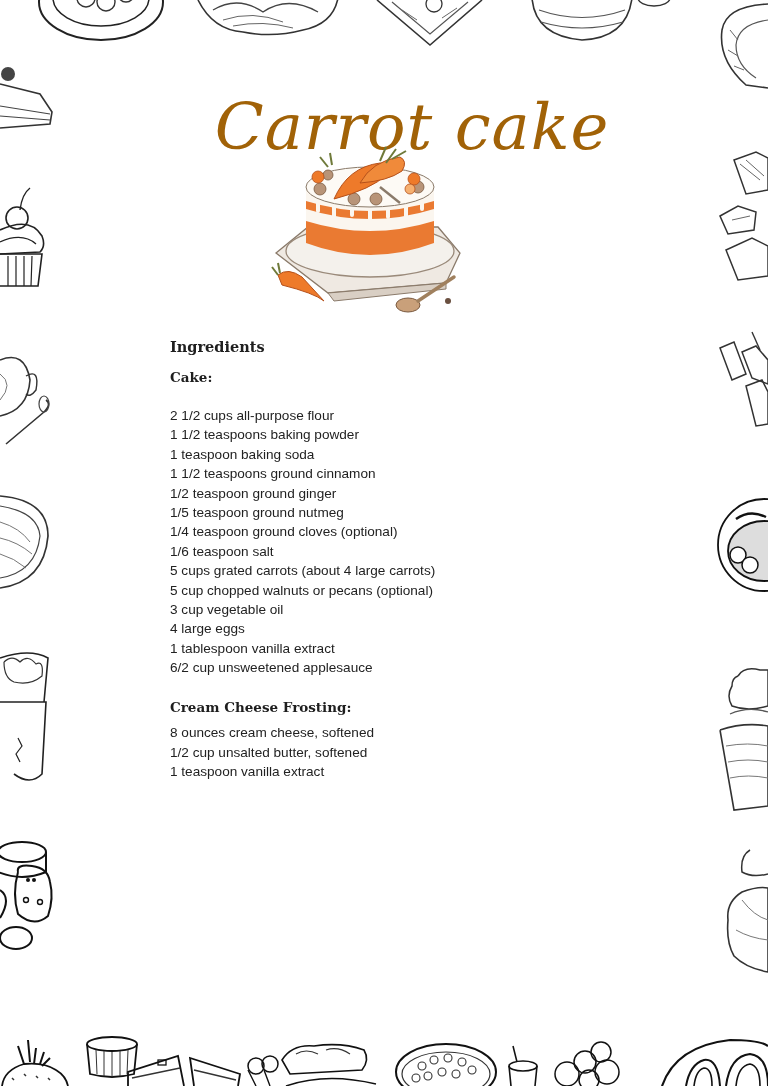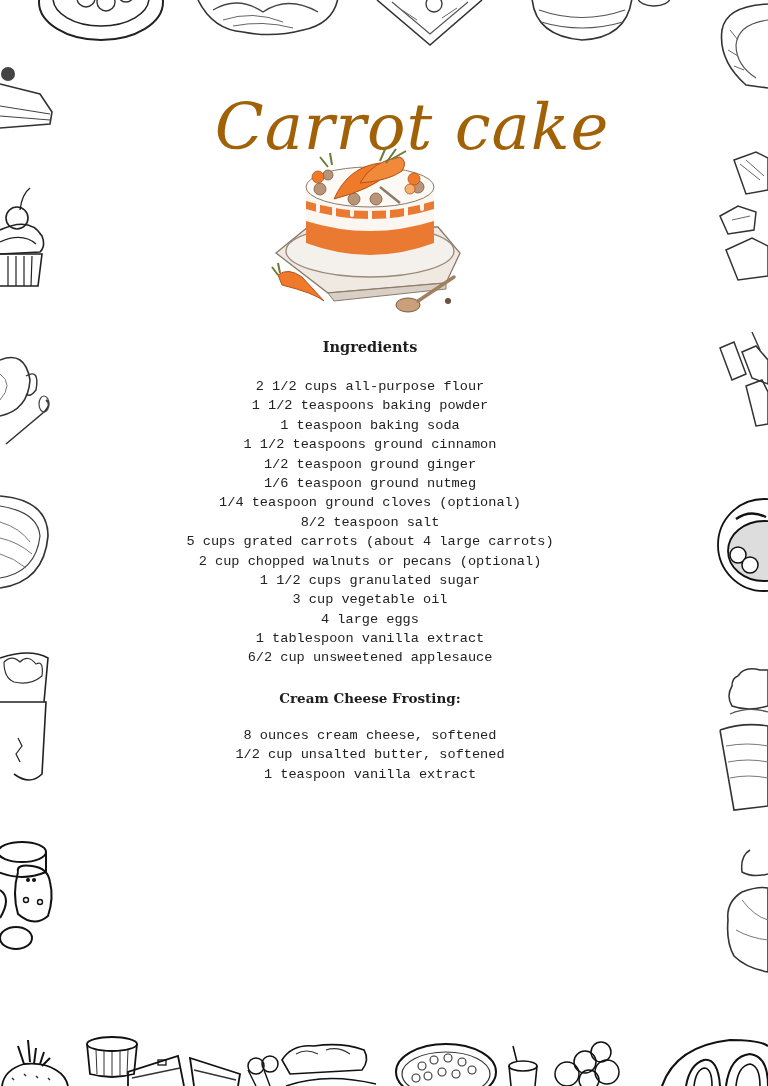--- a/index.html
+++ b/index.html
@@ -12,28 +12,28 @@
 
   .title {
     position: absolute; left: 0; top: 52px; width: 768px; text-align: center;
     font-family: "DejaVu Serif", serif; font-style: italic; font-size: 64px; font-weight: normal;
     letter-spacing: 1px; color: #a16207; line-height: 1; padding-left: 28px;
   }
 
   .hero { position: absolute; left: 268px; top: 143px; width: 200px; height: 176px; }
   .hero svg { display: block; width: 100%; height: 100%; }
 
-  .ingredients { position: absolute; left: 170px; top: 336px; width: 400px; text-align: center; }
+  .ingredients { position: absolute; left: 170px; top: 336px; width: 400px; }
   .h1 { font-family: "DejaVu Serif", serif; font-weight: bold; font-size: 14.5px; margin: 0; height: 22px; line-height: 22px; }
   .h2 { font-family: "DejaVu Serif", serif; font-weight: bold; font-size: 13.5px; margin: 0; height: 20px; line-height: 20px; margin-top: 9px; }
   .list { list-style: none; margin: 0; padding: 0; }
-  .list li { font-family: Liberation Mono, monospace; font-size: 13.6px; line-height: 19.4px; height: 19.4px; white-space: nowrap; color: #222; }
+  .list li { font-family: Liberation Sans, sans-serif; font-size: 13.6px; line-height: 19.4px; height: 19.4px; white-space: nowrap; color: #222; }
   .cake-list { margin-top: 19px; }
   .frost-head { margin-top: 20px; }
-  .frost-list { margin-top: 18px; }
+  .frost-list { margin-top: 6px; }
 </style>
 </head>
 <body>
 
 <div class="page">
 
   <div class="sketch" style="left:36px;top:-20px;width:130px;height:62px;">
     <svg viewBox="0 0 130 62">
         <ellipse cx="65" cy="22" rx="62" ry="38" fill="none" stroke="#222" stroke-width="2"></ellipse>
         <ellipse cx="65" cy="18" rx="48" ry="28" fill="none" stroke="#222" stroke-width="1.5"></ellipse>
@@ -286,32 +286,32 @@
 
       <ellipse cx="140" cy="162" rx="12" ry="7" fill="#c9a07a" stroke="#7a5a40" stroke-width="1"></ellipse>
       <path d="M150 158 L186 134" stroke="#a0805e" stroke-width="3.5" stroke-linecap="round"></path>
       <circle cx="180" cy="158" r="3" fill="#6a5040"></circle>
     </svg>
   </div>
 
   <section class="ingredients">
     <h2 class="h1">Ingredients</h2>
 
+    <h3 class="h2">Cake:</h3>
     <ul class="list cake-list">
       <li>2 1/2 cups all-purpose flour</li>
       <li>1 1/2 teaspoons baking powder</li>
       <li>1 teaspoon baking soda</li>
       <li>1 1/2 teaspoons ground cinnamon</li>
       <li>1/2 teaspoon ground ginger</li>
-      <li>1/6 teaspoon ground nutmeg</li>
+      <li>1/5 teaspoon ground nutmeg</li>
       <li>1/4 teaspoon ground cloves (optional)</li>
-      <li>8/2 teaspoon salt</li>
+      <li>1/6 teaspoon salt</li>
       <li>5 cups grated carrots (about 4 large carrots)</li>
-      <li>2 cup chopped walnuts or pecans (optional)</li>
-      <li>1 1/2 cups granulated sugar</li>
+      <li>5 cup chopped walnuts or pecans (optional)</li>
       <li>3 cup vegetable oil</li>
       <li>4 large eggs</li>
       <li>1 tablespoon vanilla extract</li>
       <li>6/2 cup unsweetened applesauce</li>
     </ul>
 
     <h3 class="h2 frost-head">Cream Cheese Frosting:</h3>
     <ul class="list frost-list">
       <li>8 ounces cream cheese, softened</li>
       <li>1/2 cup unsalted butter, softened</li>

